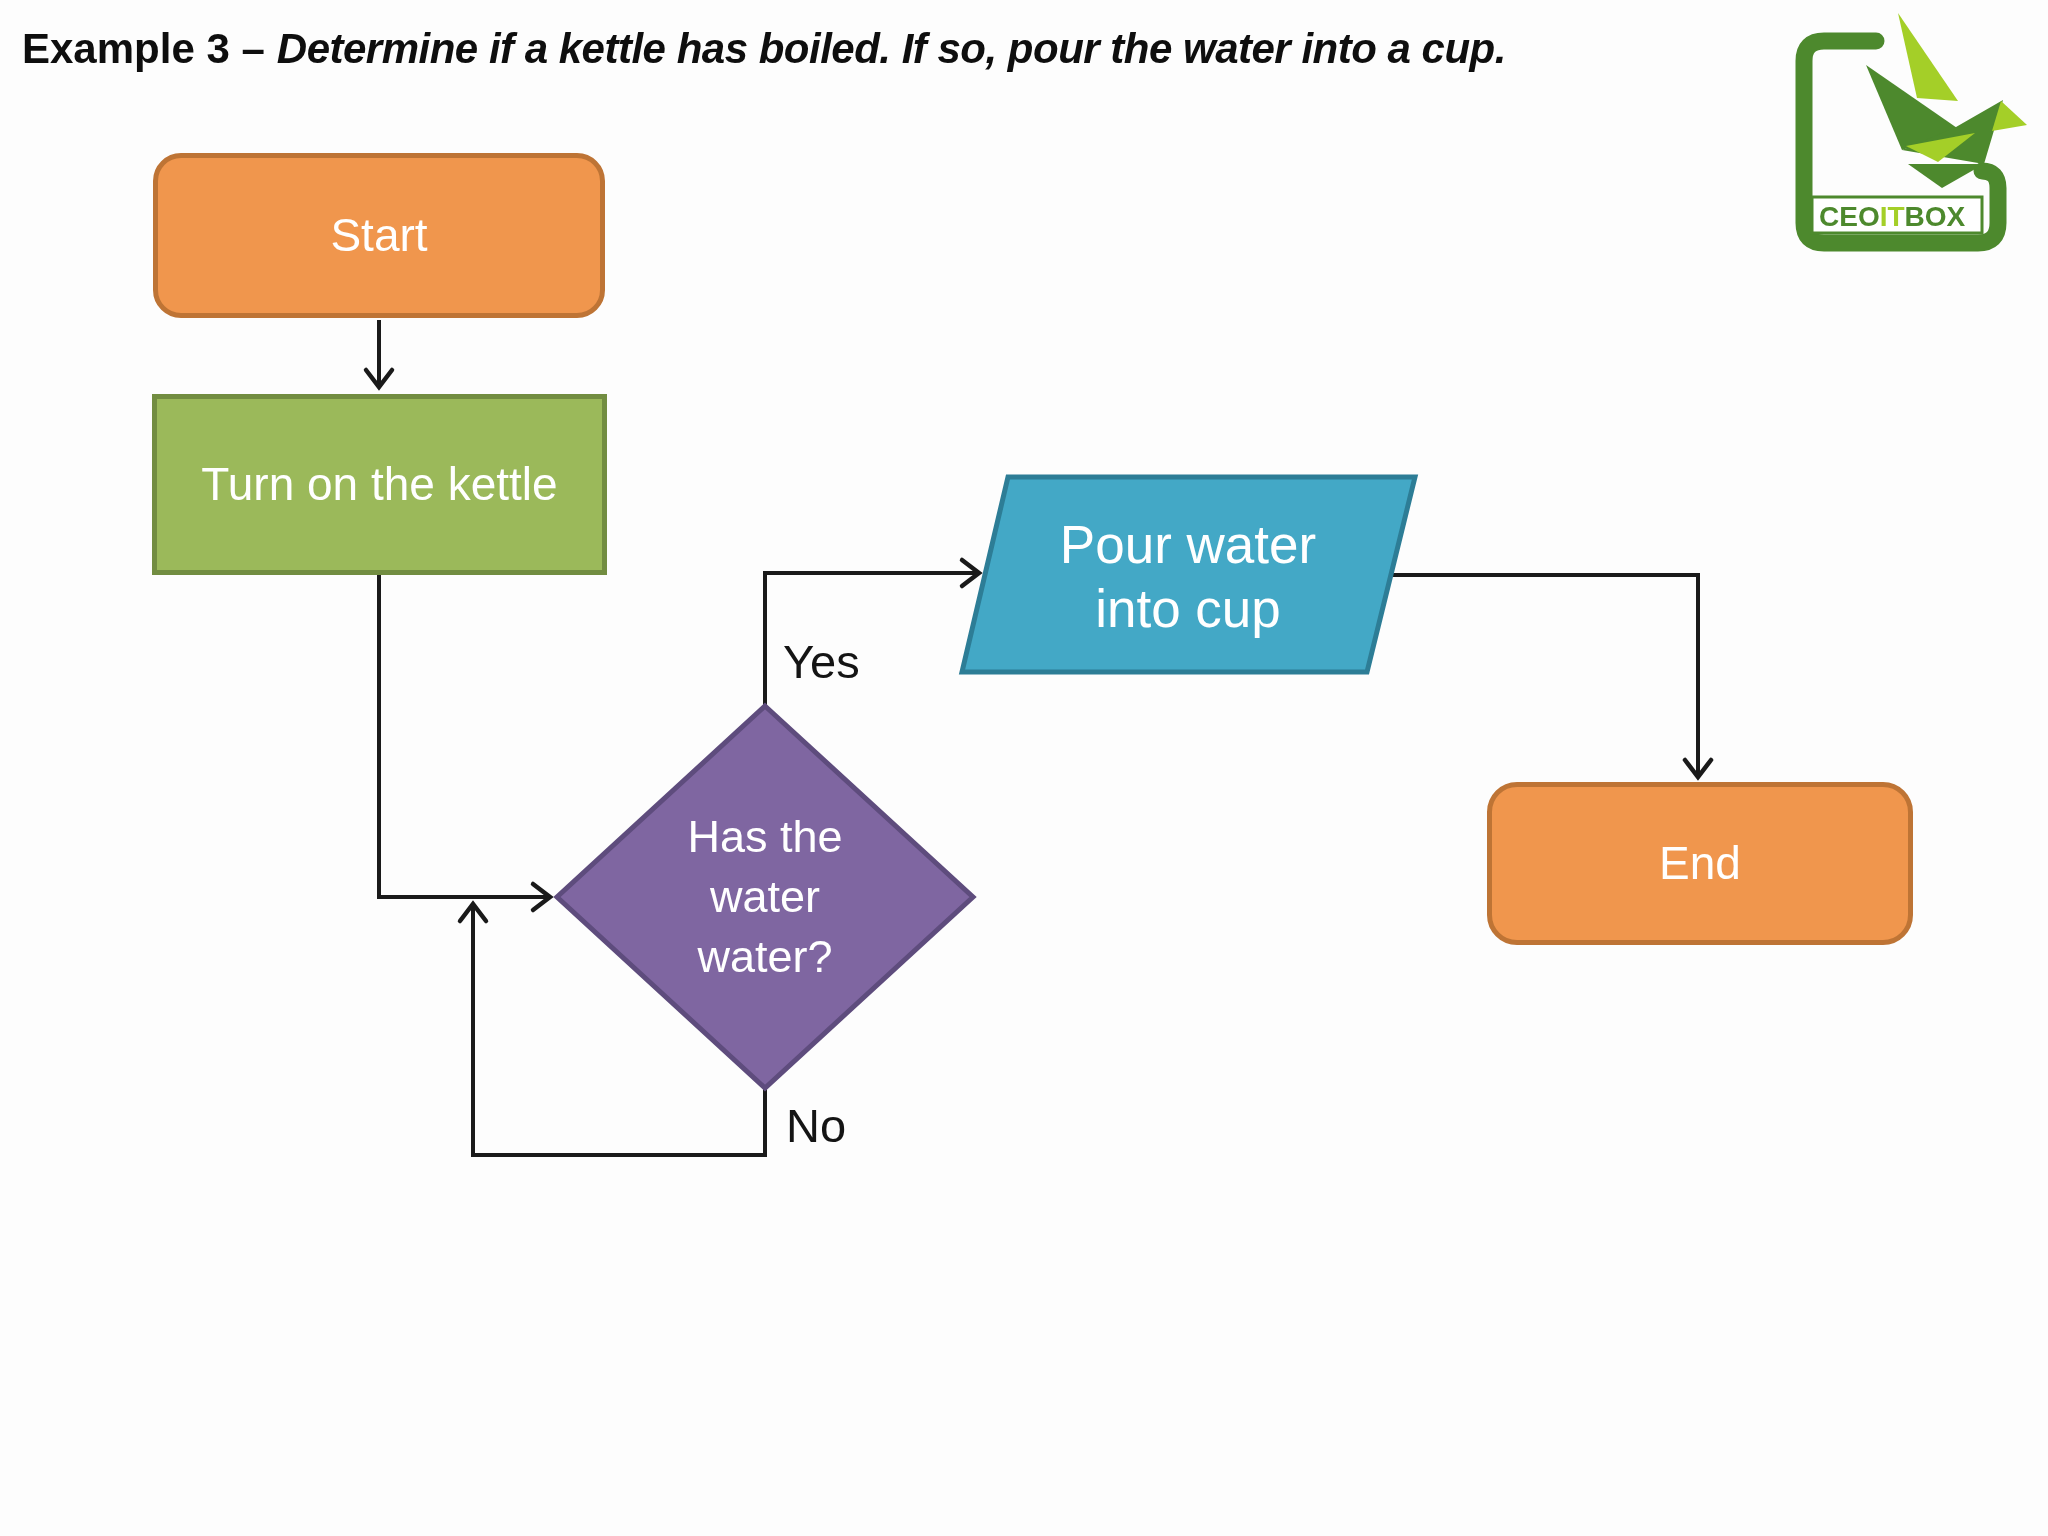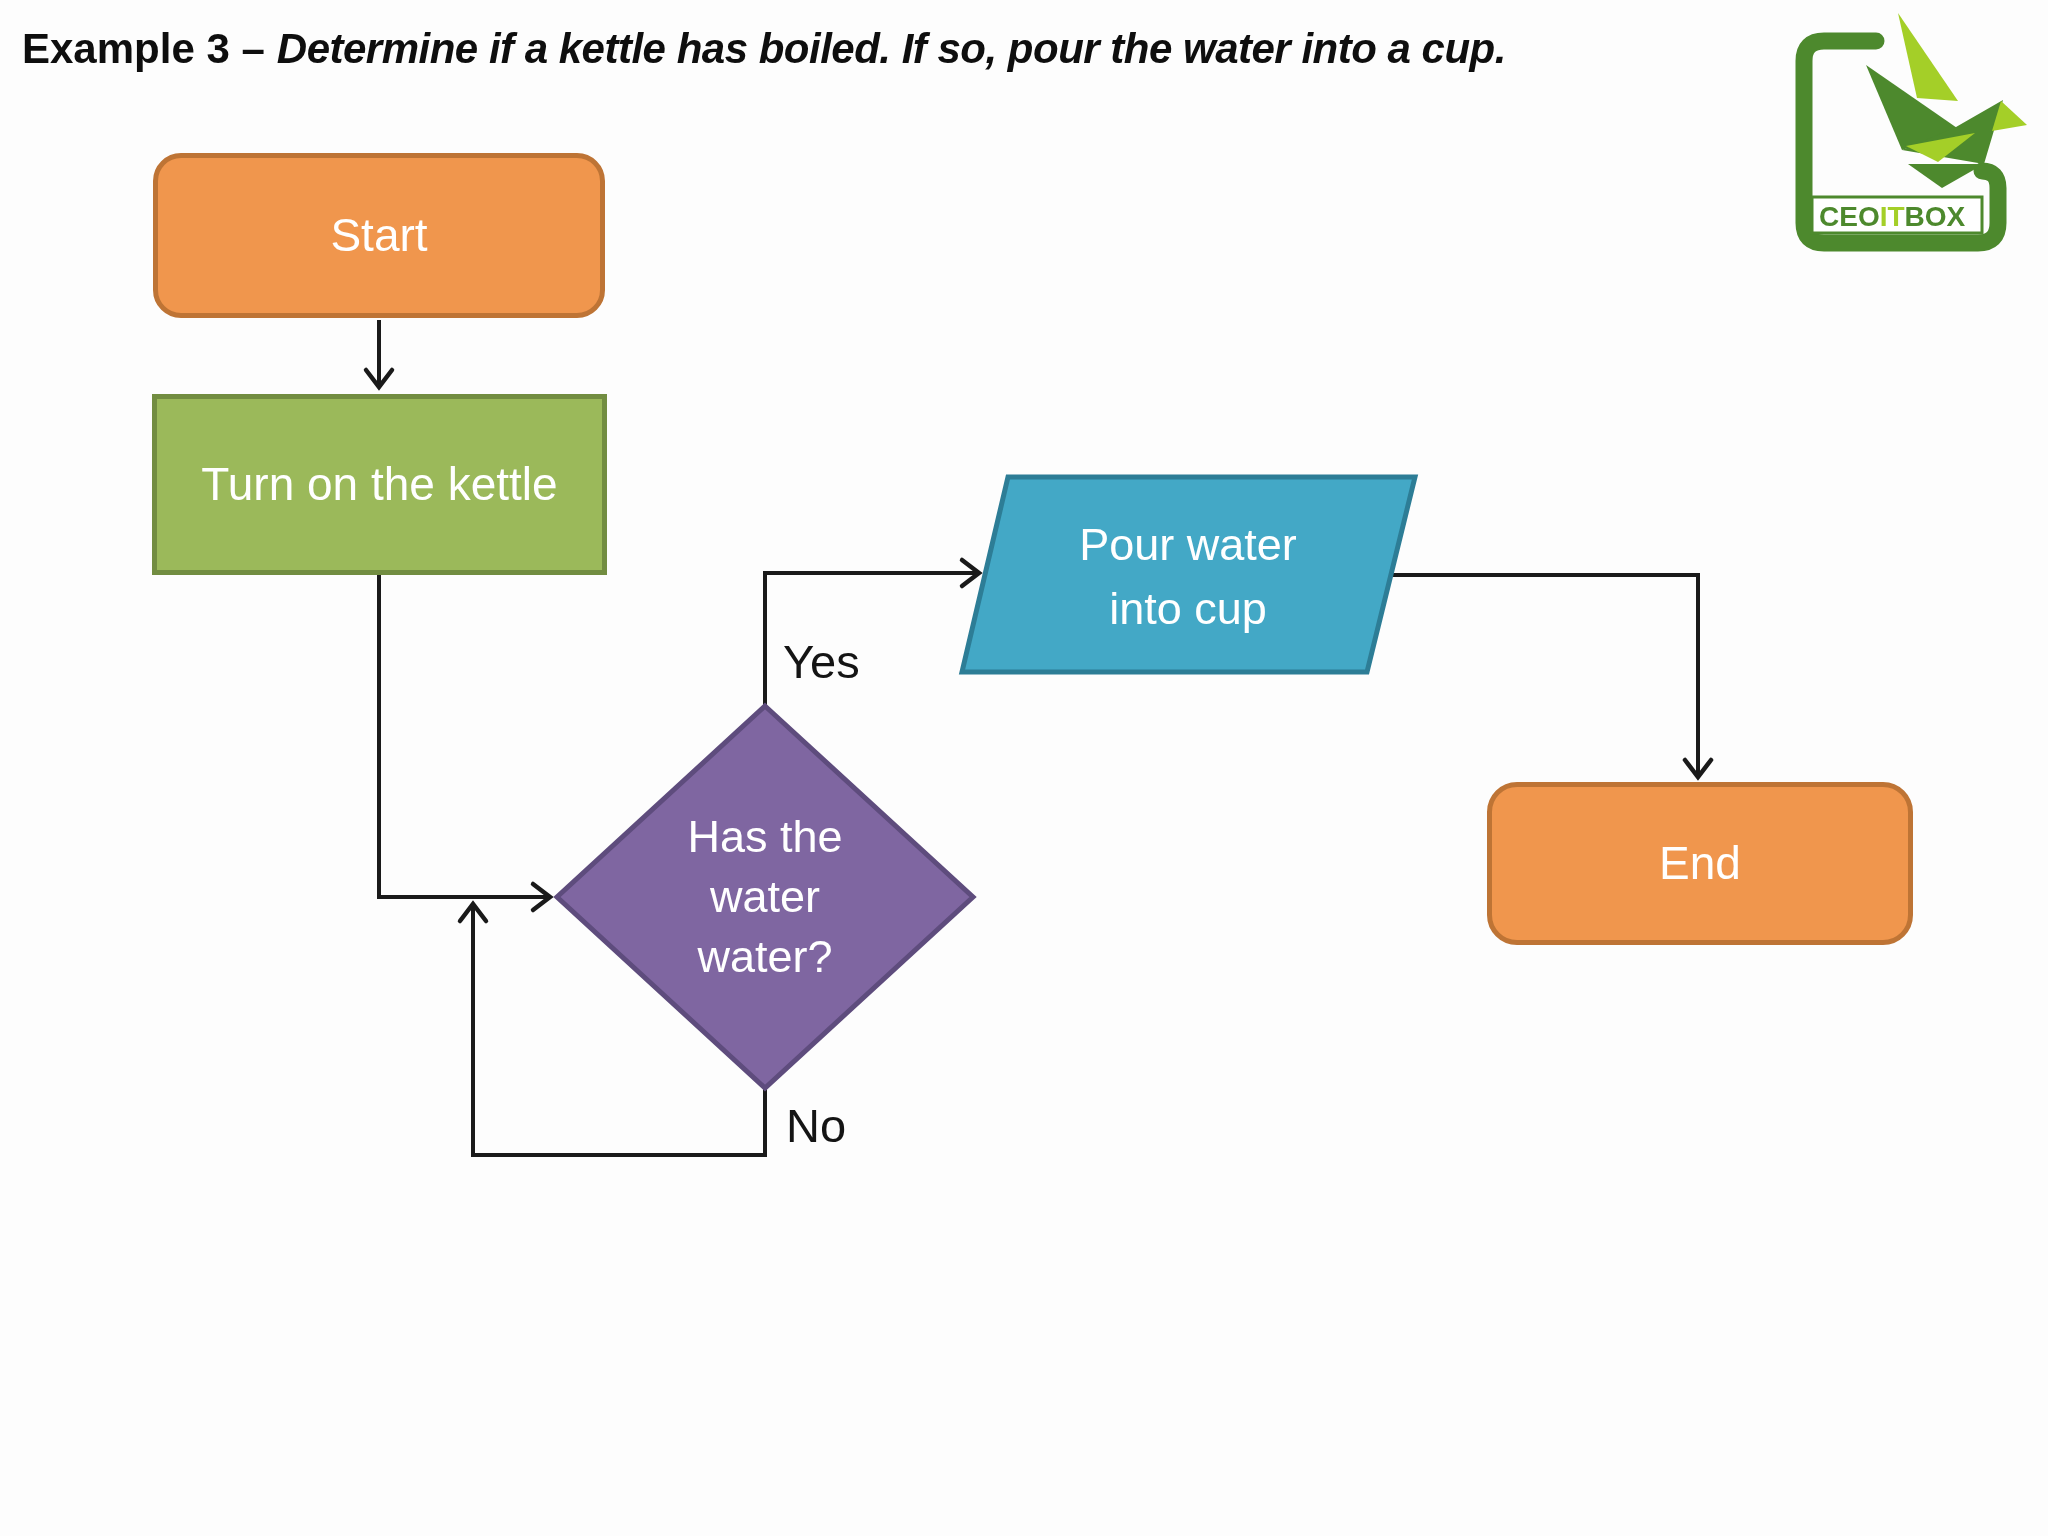--- a/index.html
+++ b/index.html
@@ -43,21 +43,21 @@
   .node-process{
     left:152px;top:394px;width:455px;height:181px;
     background:var(--green-fill);border:5px solid var(--green-border);align-items:center;
   }
   .node-end{left:1487px;top:782px;width:426px;height:163px;border-radius:30px;}
 
   .shape-label{
     position:absolute;color:var(--text-on-shape);text-align:center;
   }
   .decision-label{left:590px;top:807px;width:350px;font-size:45px;line-height:60px;}
-  .io-label{left:988px;top:513px;width:400px;font-size:45px;line-height:64px;}
+  .io-label{left:988px;top:513px;width:400px;font-size:53px;line-height:64px;}
 
   .edge-label{position:absolute;font-size:47px;color:#141414;line-height:1;}
   .label-yes{left:771px;top:638px;margin-left:12px;}
   .label-no{left:786px;top:1102px;}
 
   .logo{position:absolute;left:1786px;top:2px;width:260px;height:260px;}
   .logo-frame{fill:none;stroke:var(--logo-dark);stroke-width:17px;stroke-linecap:round;}
   .logo-dark{fill:var(--logo-dark);}
   .logo-light{fill:var(--logo-light);}
   .logo-box{fill:#ffffff;stroke:var(--logo-dark);stroke-width:3px;}

